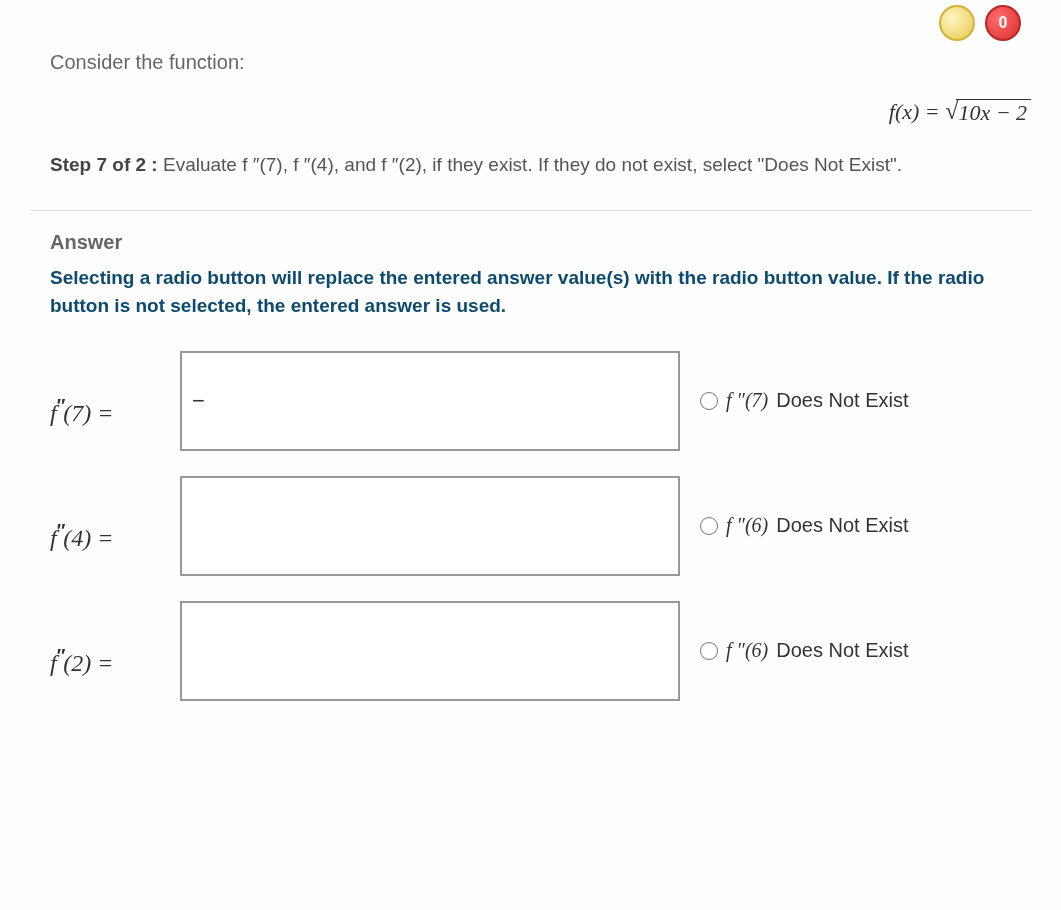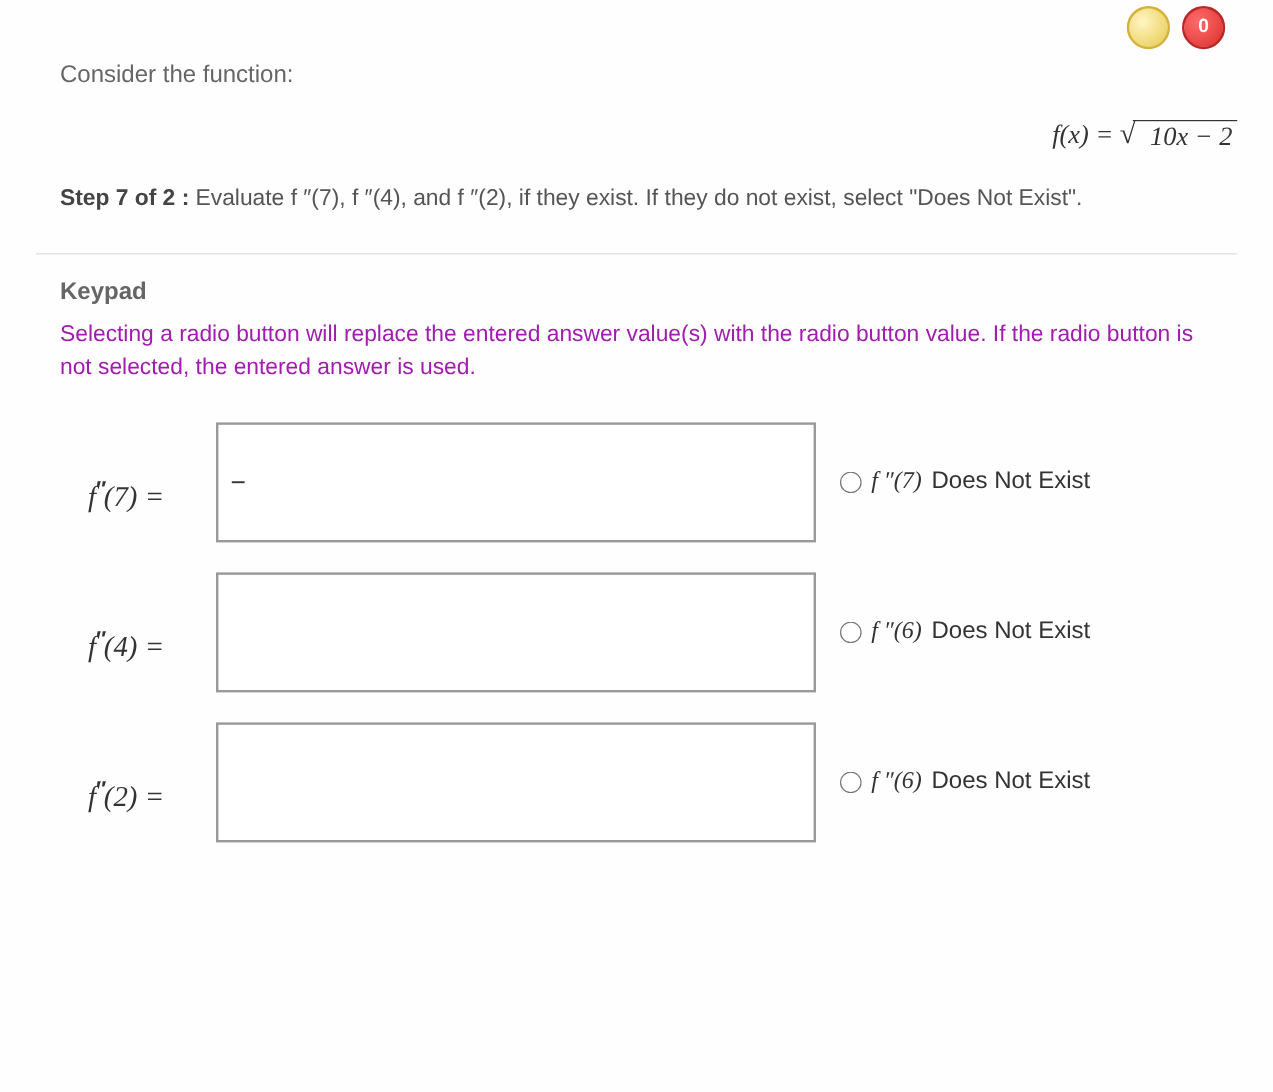--- a/index.html
+++ b/index.html
@@ -65,31 +65,31 @@
   .right-col { text-align: right; }
   .keypad-btn {
     display: inline-flex; align-items: center; gap: 6px;
     border: 1px solid #bbb; background: #f4f4f4;
     padding: 6px 14px; font-size: 17px; color: #444;
     cursor: pointer; border-radius: 3px;
   }
   .kbs { color: #3a6ea5; font-size: 18px; margin-top: 8px; cursor: pointer; }
   .prev { color: #3a6ea5; font-size: 19px; text-align: right; margin: 20px 30px 10px 0; cursor: pointer; }
   .instr {
-    color: #a21caf; font-size: 19px; margin: 10px 20px 30px 20px; line-height: 1.5;
+    color: #0c4a6e; font-size: 19px; margin: 10px 20px 30px 20px; line-height: 1.5; font-weight: bold;
   }
   .answer-row {
     display: flex; align-items: center;
     margin: 25px 20px;
     gap: 20px;
   }
   .lhs {
     font-family: Georgia, 'Times New Roman', serif;
     font-style: italic; font-size: 24px;
-    width: 110px; text-align: center;
+    width: 110px; text-align: left;
     color: #333;
     margin-top: 22px;
   }
   .primes { font-family: Arial; font-style: normal; font-weight: bold; font-size: 18px; vertical-align: super; letter-spacing: -2px; }
   .input-box {
     flex: 0 0 500px;
     height: 100px;
     border: 2px solid #999;
     background: #fff;
     font-size: 22px;
@@ -97,21 +97,21 @@
     color: #333;
   }
   .dne {
     display: flex; align-items: center; gap: 8px;
     font-size: 20px; color: #333;
     font-family: Georgia, 'Times New Roman', serif;
   }
   .dne input[type=radio] { width: 18px; height: 18px; cursor: pointer; }
   .dne .fi { font-style: italic; }
   .dne .txt { font-family: Arial, sans-serif; font-style: normal; text-align: right; }
-  .radicand .xvar { font-style: italic; margin-left: 12px; }
+  .radicand .xvar { font-style: italic; }
 </style>
 </head>
 <body>
 
 <div class="page">
 
   <div class="top-controls">
     <div class="circle-btn gold"></div>
     <div class="circle-btn red">0</div>
   </div>
@@ -127,21 +127,21 @@
   </div>
 
   <div class="step">
     <b>Step 7 of 2 :</b>
     <span>Evaluate f ″(7), f ″(4), and f ″(2), if they exist. If they do not exist, select "Does Not Exist".</span>
   </div>
 
   <hr class="divider">
 
   <div class="answer-head">
-    <div class="lab">Keypad</div>
+    <div class="lab">Answer</div>
   </div>
 
 
   <div class="instr">Selecting a radio button will replace the entered answer value(s) with the radio button value. If the radio button is not selected, the entered answer is used.</div>
 
   <div class="answer-row">
     <div class="lhs">
       <span>f</span><span class="primes">″</span><span>(7) =</span>
     </div>
     <input class="input-box" value="−" style="">

